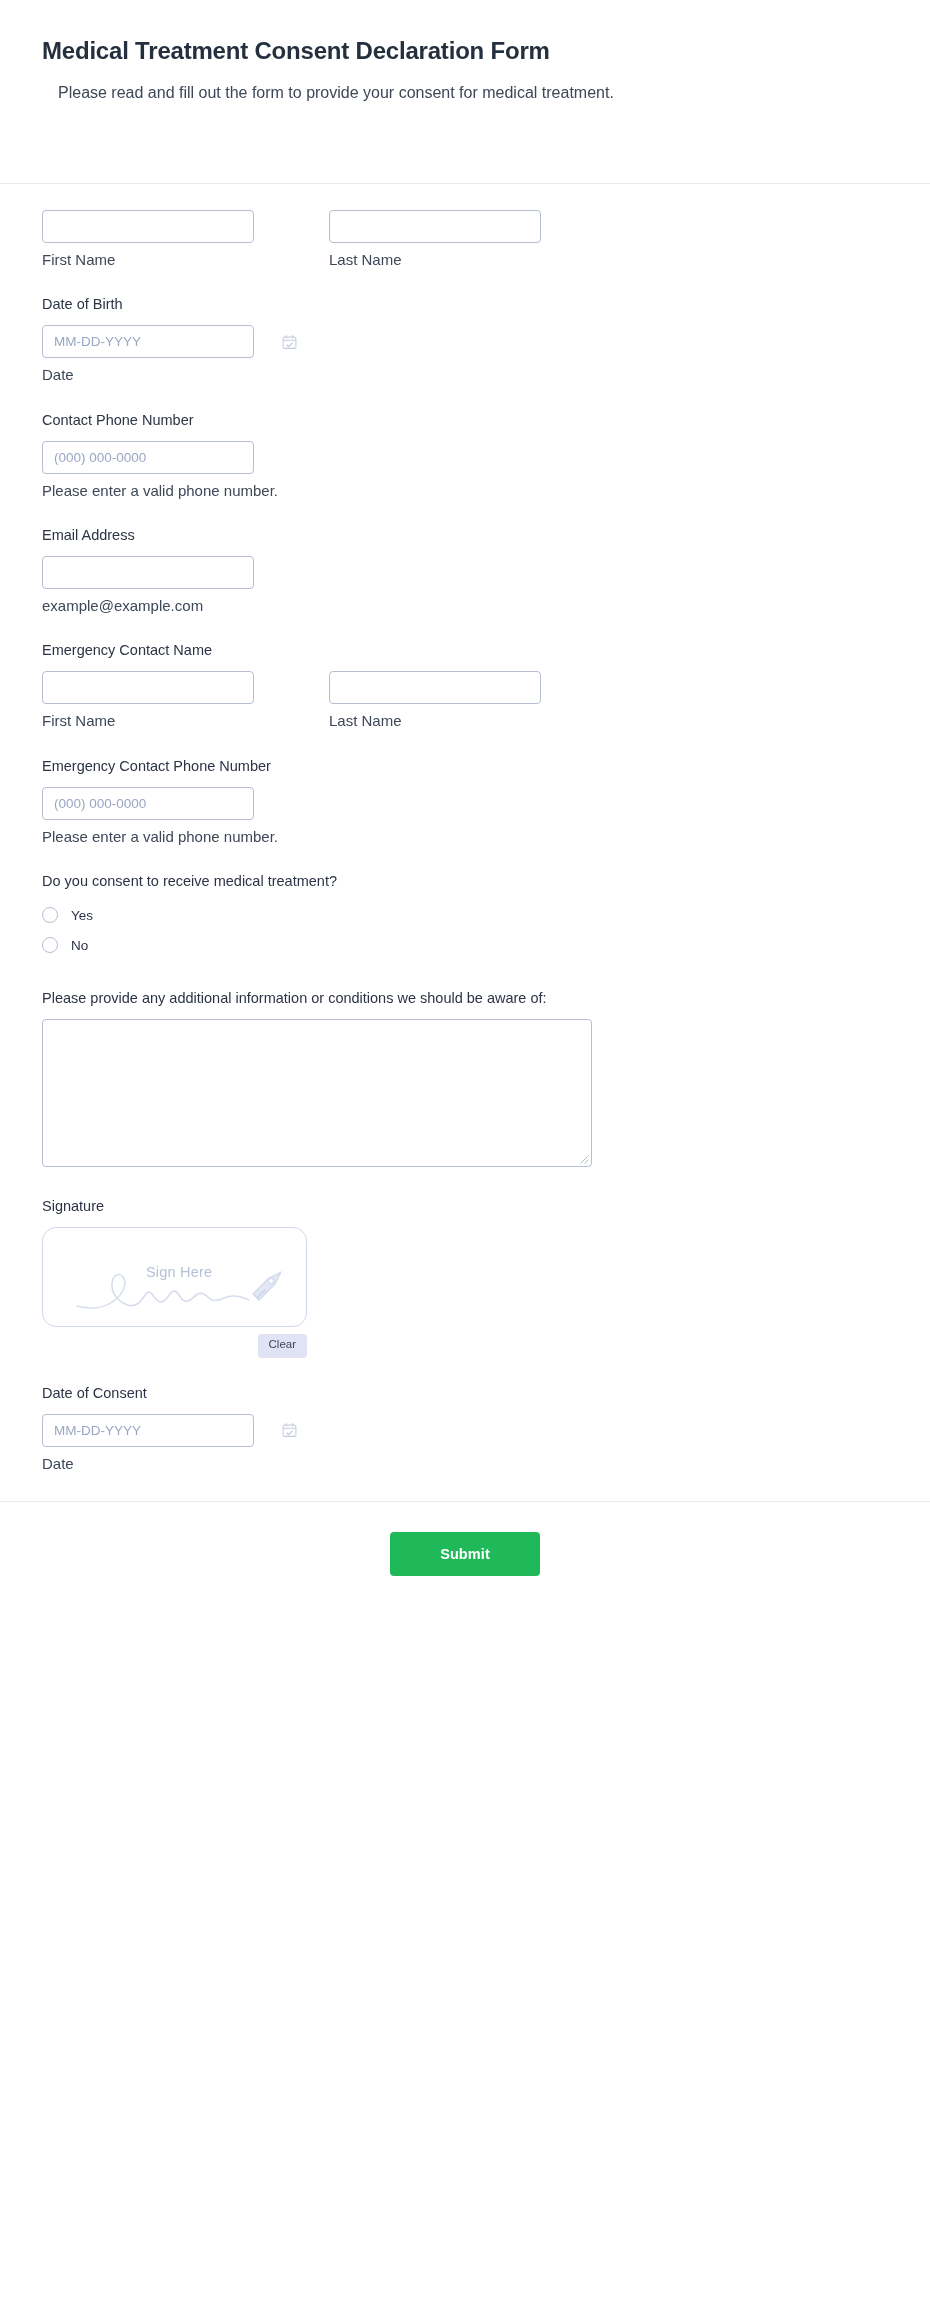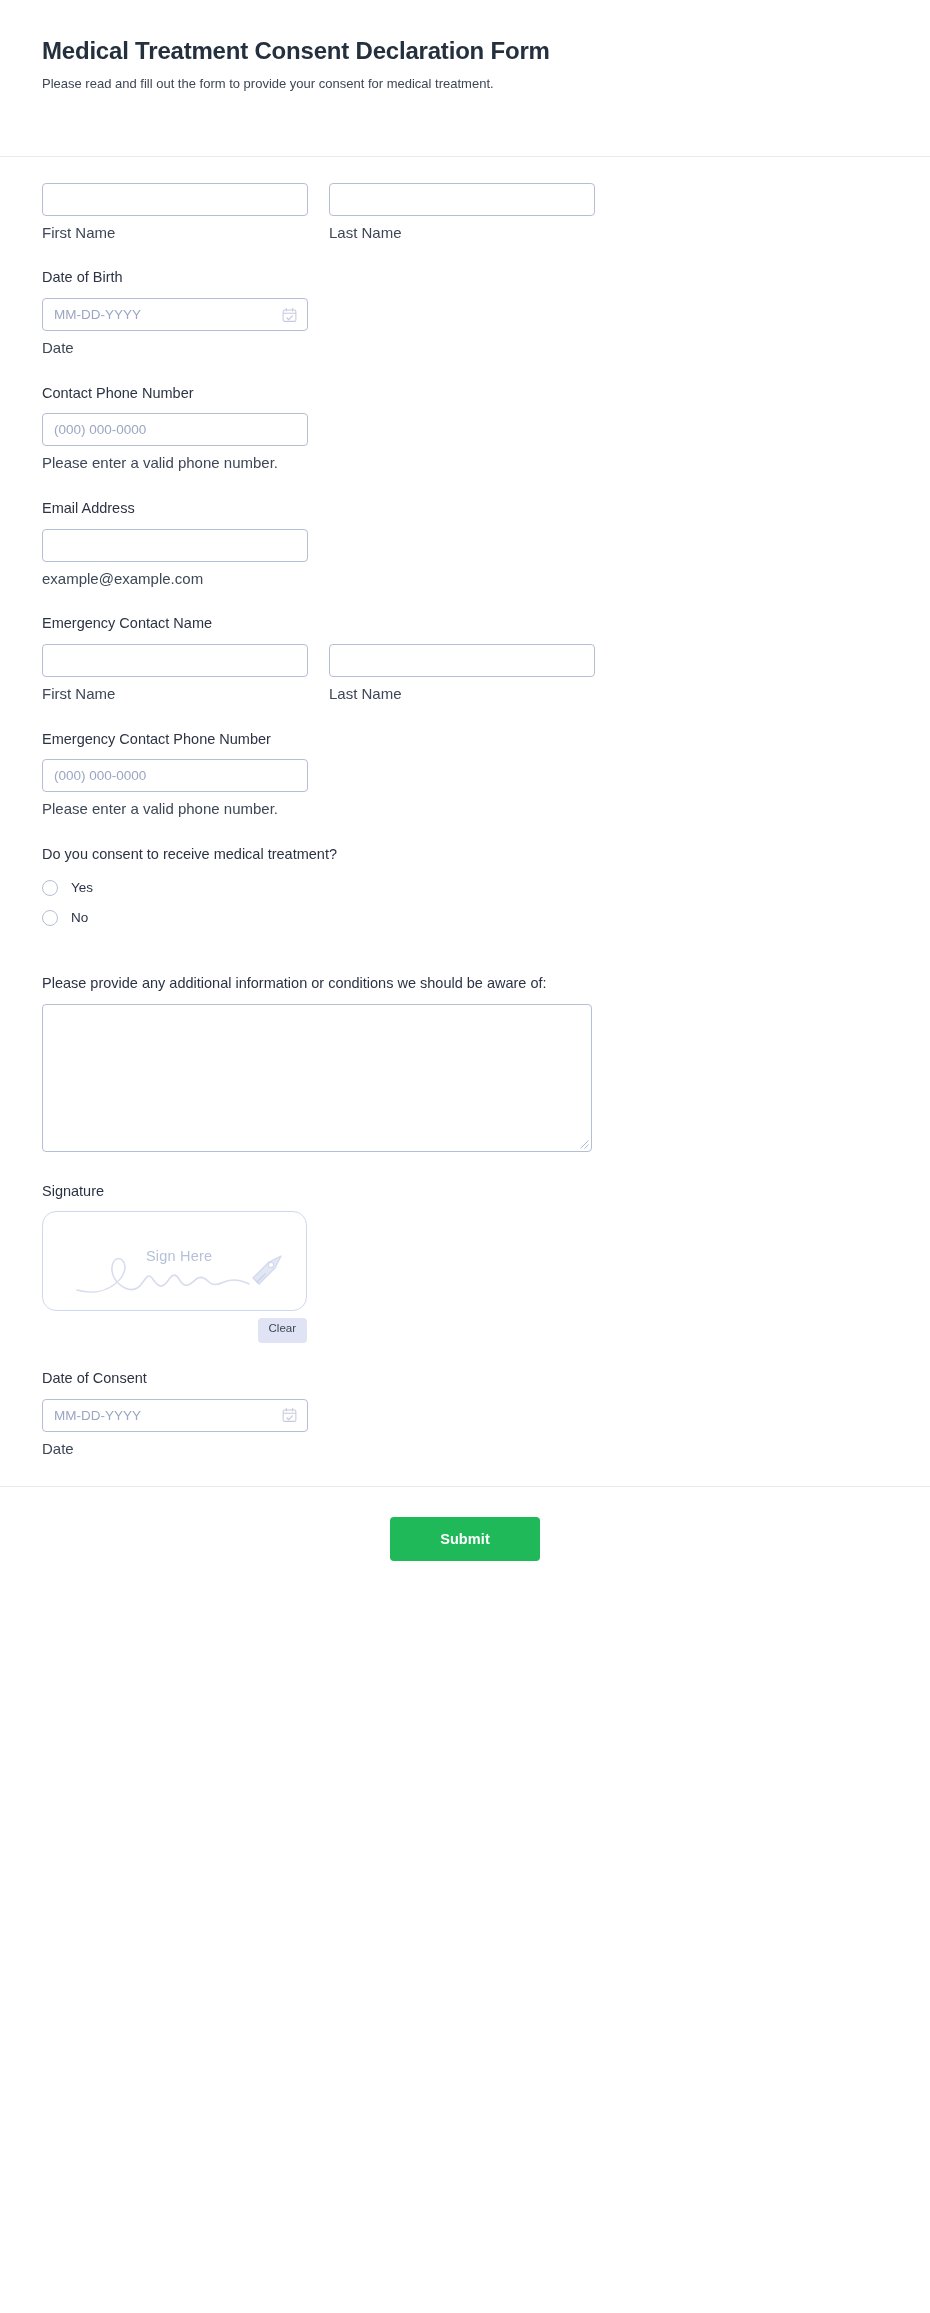--- a/index.html
+++ b/index.html
@@ -23,24 +23,24 @@
   .form-title {
     font-size: 24px;
     line-height: 1.27;
     font-weight: bold;
     color: #25303f;
     margin: 0 0 9px 0;
     max-width: 540px;
     letter-spacing: -0.2px;
   }
   .form-subtitle {
-    font-size: 13px;
+    font-size: 16px;
     line-height: 1.4;
     color: #3d4757;
-    margin: 0;
+    margin: 16px;
     font-weight: normal;
   }
   .hdr-divider {
     height: 1px;
     background: #e8e8ed;
     width: 100%;
     margin-top: 32px;
   }
 
   
@@ -67,21 +67,21 @@
     line-height: 1.3;
   }
 
   .row2 {
     display: flex;
     gap: 22px;
   }
   .col { width: 265px; flex: 0 0 265px; }
 
   .txt-input {
-    width: 266px;
+    width: 212px;
     height: 33px;
     border: 1px solid #b6bed4;
     border-radius: 4px;
     background: #ffffff;
     padding: 0 11px;
     font-size: 13.5px;
     font-family: "Liberation Sans", sans-serif;
     color: #2c3345;
     outline: none;
     display: block;
@@ -284,21 +284,21 @@
       </div>
     </div>
   </div>
 
   <div class="field-block">
     <span class="field-label">Emergency Contact Phone Number</span>
     <input class="txt-input" type="text" placeholder="(000) 000-0000" style="">
     <span class="sublabel">Please enter a valid phone number.</span>
   </div>
 
-  <div class="field-block" style="margin-bottom:42px;">
+  <div class="field-block" style="margin-bottom:30px;">
     <span class="field-label q">Do you consent to receive medical treatment?</span>
     <div class="radio-list">
       <div class="radio-row">
         <span class="radio-dot"></span>
         <span class="radio-label">Yes</span>
       </div>
       <div class="radio-row">
         <span class="radio-dot"></span>
         <span class="radio-label">No</span>
       </div>

